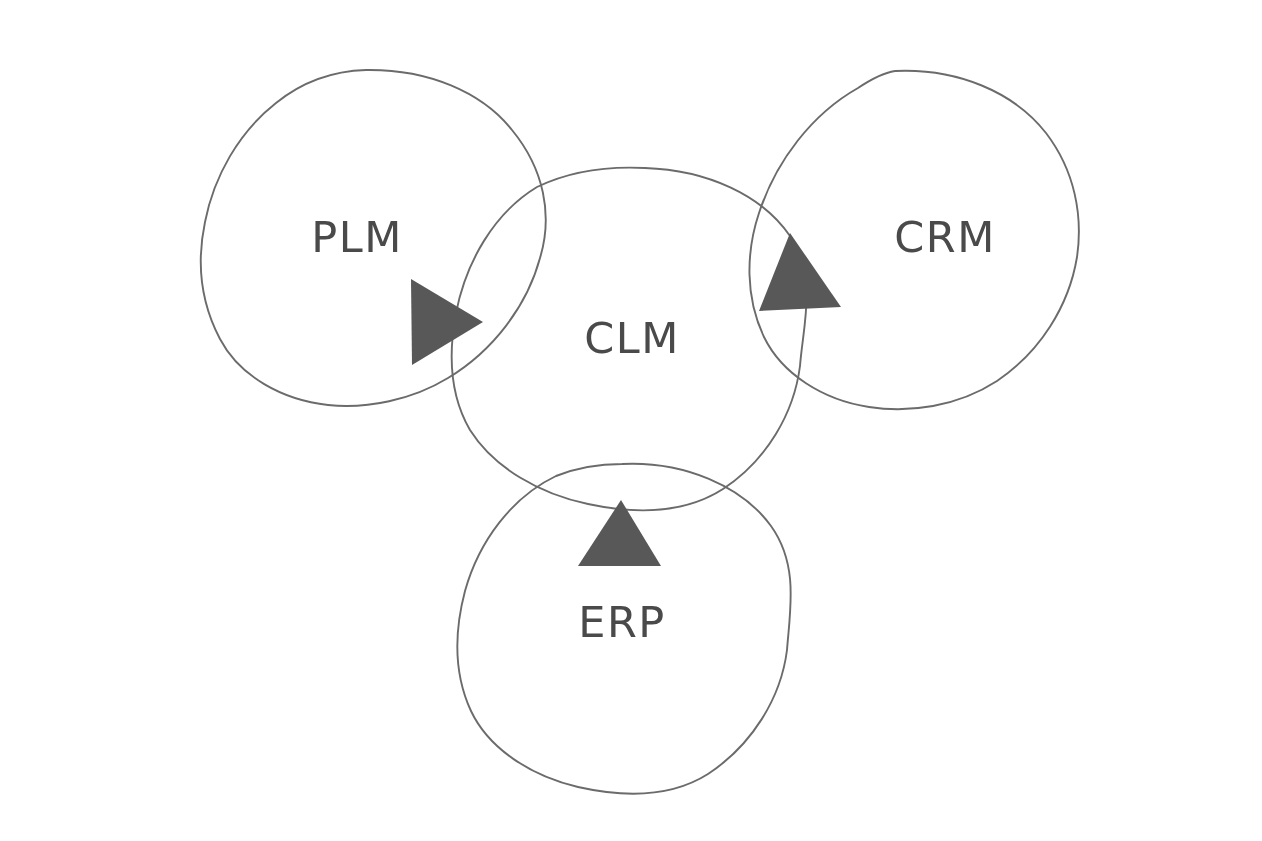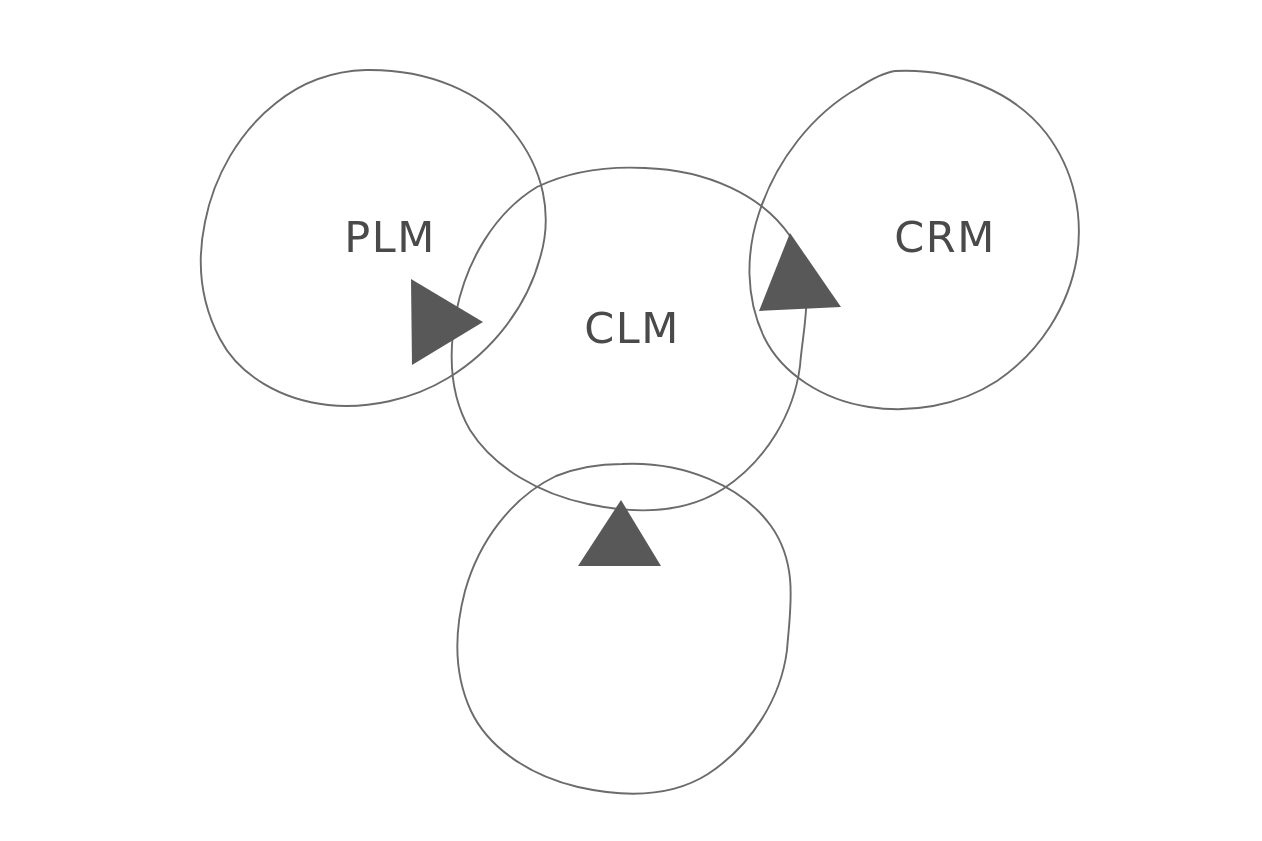--- a/index.html
+++ b/index.html
@@ -99,20 +99,21 @@
              C 576 468 599 464 622 464 Z"></path>
 
     <polygon class="flow-arrow" points="411,279 483,322 412,365"></polygon>
 
     <polygon class="flow-arrow" points="790,233 841,307 759,311"></polygon>
 
     <polygon class="flow-arrow" points="621,500 661,566 578,566"></polygon>
 
   </svg>
 
-  <div class="node-label" style="left:390px; top:237px;">PLM</div>
+  <div class="node-label" style="left:357px; top:237px;">PLM</div>
 
-  <div class="node-label" style="left:632px; top:328px;">CLM</div>
+  <div class="node-label" style="left:632px; top:338px;">CLM</div>
 
   <div class="node-label" style="left:945px; top:237px;">CRM</div>
 
+  <div class="node-label" style="left:622px; top:622px;">ERP</div>
 
 </div>
 
 </body></html>

